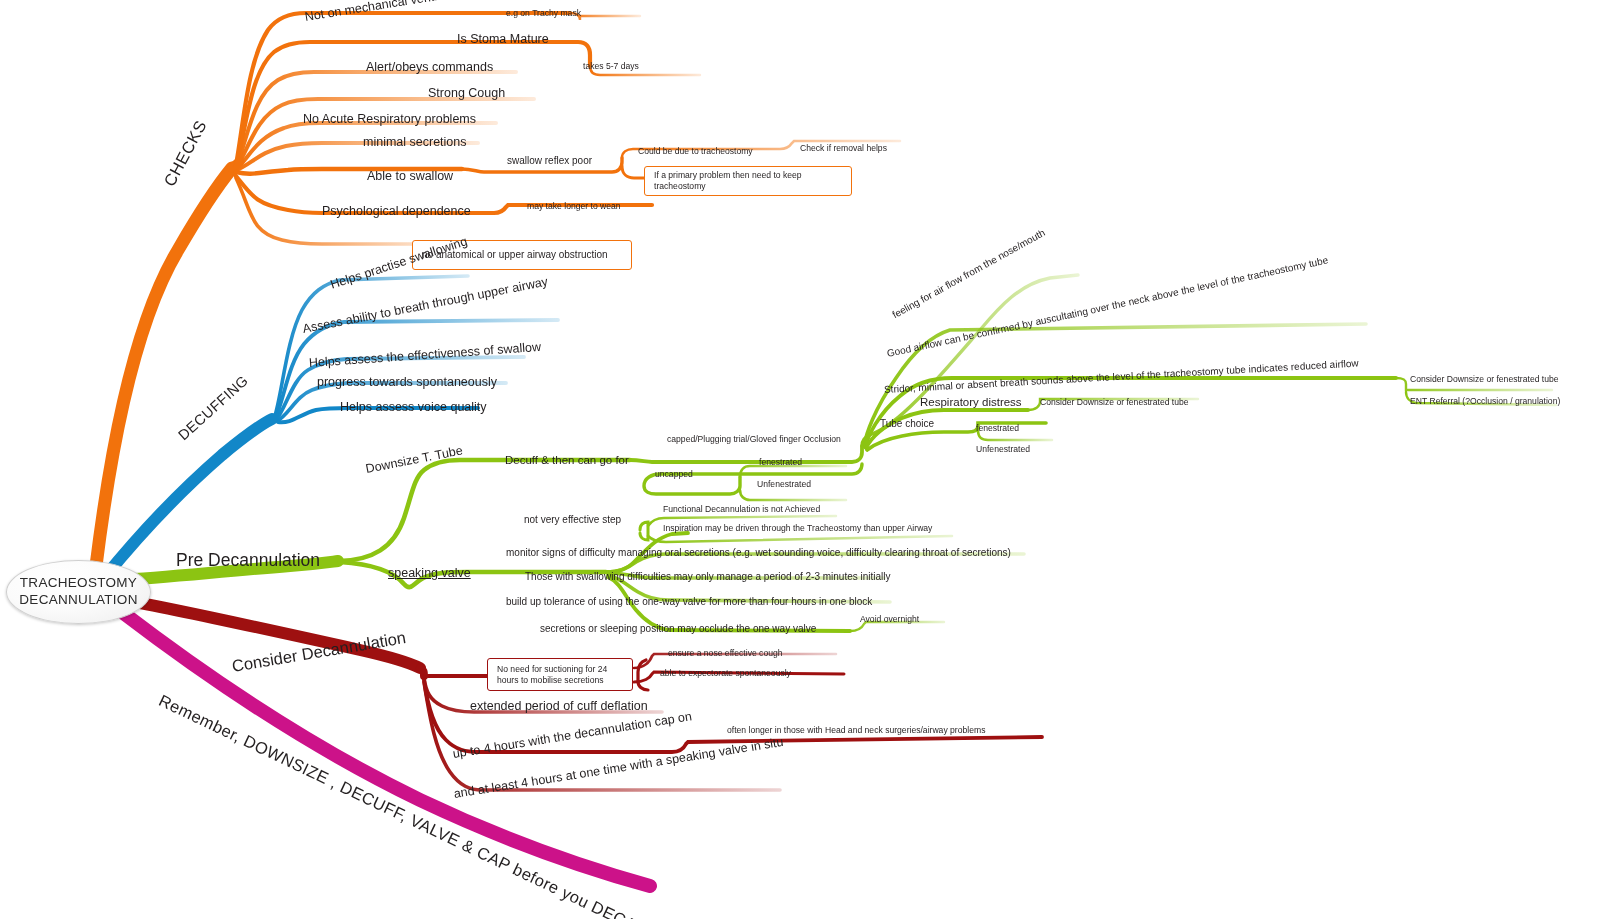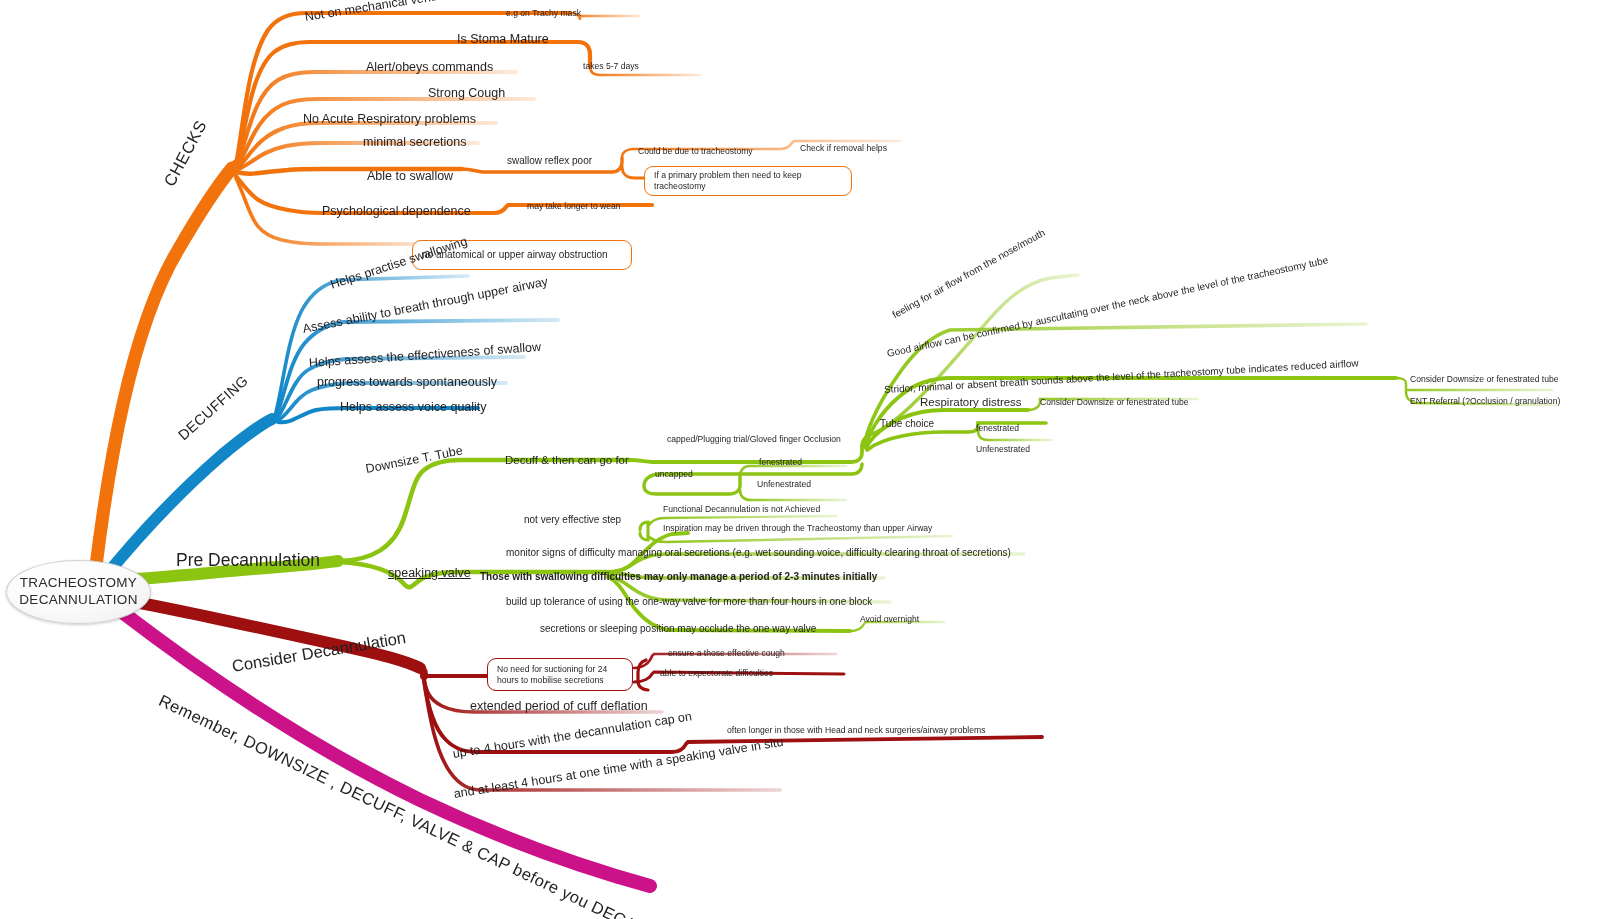--- a/index.html
+++ b/index.html
@@ -22,21 +22,21 @@
     border-radius:50%/50%;
     background:radial-gradient(ellipse at 38% 30%, #ffffff 0%, #fbfbfb 48%, #ededed 100%);
     border:1px solid #cfcfcf;
     box-shadow:0 1px 3px rgba(0,0,0,.22);
     display:flex;flex-direction:column;align-items:center;justify-content:center;
     font-size:13.5px;letter-spacing:.3px;color:#2b2b2b;text-align:center;
   }
   #root span{display:block;line-height:1.25;}
 
   
-  .box{position:absolute;border-radius:9px;background:#fff;box-sizing:border-box;
+  .box{position:absolute;border-radius:3px;background:#fff;box-sizing:border-box;
        display:flex;align-items:center;padding:0 9px;line-height:1.28;}
   .box.orange{border:1.7px solid #f2720c;}
   .box.dred{border:1.7px solid #9e1010;}
 
   
   .rot{transform-origin:0 50%;}
 </style>
 </head>
 <body>
 
@@ -205,34 +205,34 @@
   <div class="lbl l10" style="left:880px;top:418px;">Tube choice</div>
   <div class="lbl l9" style="left:976px;top:424px;">fenestrated</div>
   <div class="lbl l9" style="left:976px;top:445px;">Unfenestrated</div>
 
   <div class="lbl l12" style="left:388px;top:567px;text-decoration:underline;">speaking valve</div>
   <div class="lbl l10" style="left:524px;top:514px;">not very effective step</div>
   <div class="lbl l9" style="left:663px;top:505px;">Functional Decannulation is not Achieved</div>
   <div class="lbl l9" style="left:663px;top:524px;">Inspiration may be driven through the Tracheostomy than upper Airway</div>
 
   <div class="lbl l10" style="left:506px;top:547px;">monitor signs of difficulty managing oral secretions (e.g. wet sounding voice, difficulty clearing throat of secretions)</div>
-  <div class="lbl l10" style="left:480px;top:571px;font-weight:bold;">Those with swallowing difficulties may only manage a period of 2-3 minutes initially</div>
+  <div class="lbl l10" style="left:525px;top:571px;">Those with swallowing difficulties may only manage a period of 2-3 minutes initially</div>
   <div class="lbl l10" style="left:506px;top:596px;">build up tolerance of using the one-way valve for more than four hours in one block</div>
   <div class="lbl l10" style="left:540px;top:623px;">secretions or sleeping position may occlude the one way valve</div>
   <div class="lbl l9" style="left:860px;top:615px;">Avoid overnight</div>
 
   <div class="lbl l16 rot" style="left:232px;top:657px;transform:rotate(-9.5deg);">Consider Decannulation</div>
 
   <div class="box dred l9" style="left:487px;top:658px;width:146px;height:33px;flex-direction:column;align-items:flex-start;justify-content:center;">
     <span>No need for suctioning for 24</span>
     <span>hours to mobilise secretions</span>
   </div>
 
-  <div class="lbl l9" style="left:668px;top:649px;">ensure a those effective cough</div>
-  <div class="lbl l9" style="left:660px;top:669px;">able to expectorate difficulties</div>
+  <div class="lbl l9" style="left:668px;top:649px;">ensure a nose effective cough</div>
+  <div class="lbl l9" style="left:660px;top:669px;">able to expectorate spontaneously</div>
 
   <div class="lbl l12" style="left:470px;top:700px;">extended period of cuff deflation</div>
 
   <div class="lbl l12 rot" style="left:453px;top:748px;transform:rotate(-9deg);">up to 4 hours with the decannulation cap on</div>
   <div class="lbl l9" style="left:727px;top:726px;">often longer in those with Head and neck surgeries/airway problems</div>
 
   <div class="lbl l12 rot" style="left:454px;top:788px;transform:rotate(-9deg);">and at least 4 hours at one time with a speaking valve in situ</div>
 
   <div class="lbl l16 rot" style="left:160px;top:690px;transform:rotate(25.5deg);letter-spacing:.4px;">Remember, DOWNSIZE , DECUFF, VALVE &amp; CAP before you DECANNULATE.</div>
 

